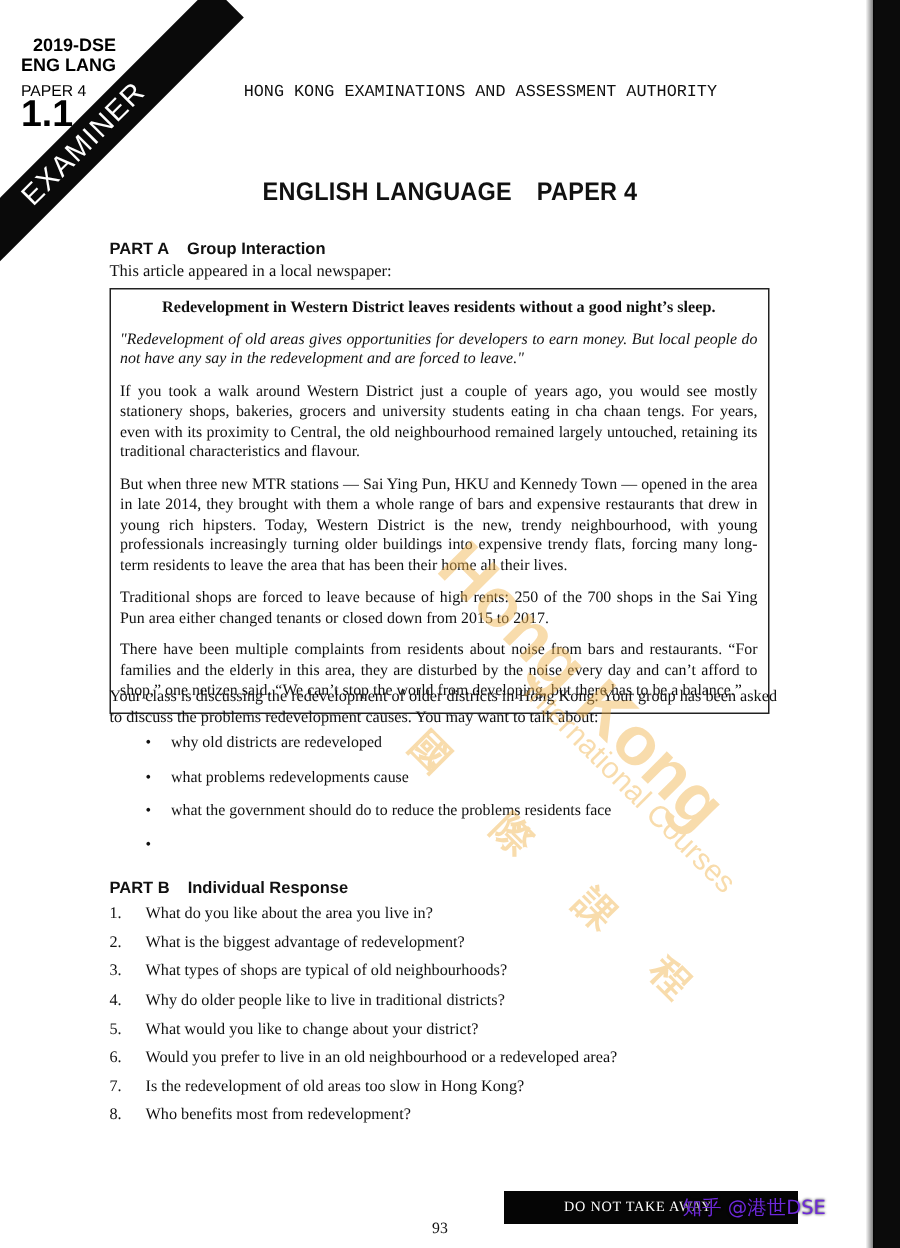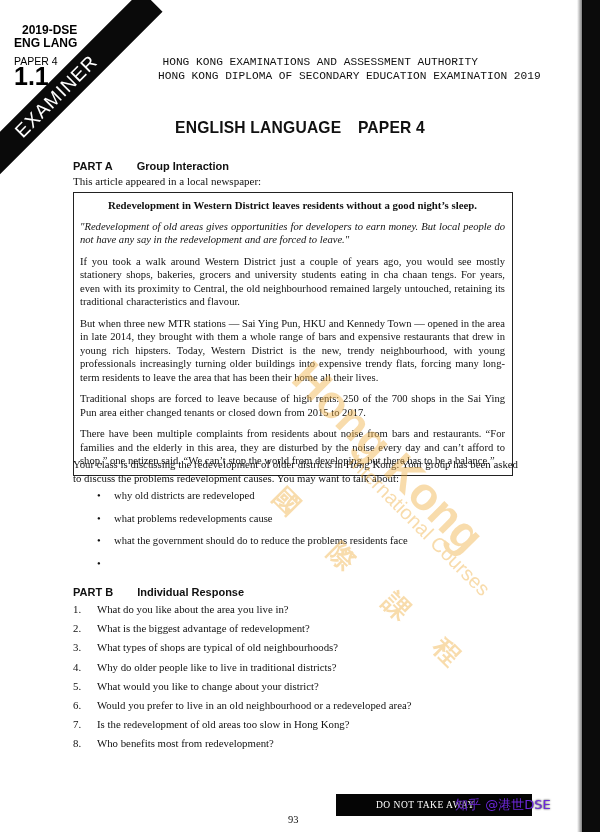--- a/index.html
+++ b/index.html
@@ -40,21 +40,21 @@
   .paper-title {
     position: absolute; left: 0; right: 0; top: 118px; text-align: center;
     font-family: "Liberation Sans", sans-serif; font-size: 17px; font-weight: bold;
     letter-spacing: 0.2px; transform: scaleX(0.92);
   }
   .paper-title .gap { display: inline-block; width: 18px; }
   .part-heading {
     position: absolute; left: 73px; font-family: "Liberation Sans", sans-serif;
     font-size: 11px; font-weight: bold;
   }
-  .part-heading .sub { margin-left: 24px; }
+  .part-heading .sub { margin-left: 12px; }
   .intro {
     position: absolute; left: 73px; top: 175px; font-size: 11px;
   }
   .article-box {
     position: absolute; left: 73px; top: 192px; width: 440px; height: 284px;
     border: 1.5px solid #222; box-sizing: border-box; padding: 6px 7px 0 6px;
     font-size: 10.6px; line-height: 13.5px; text-align: justify;
   }
   .article-headline { text-align: center; font-weight: bold; font-size: 10.8px; margin-bottom: 7px; }
   .article-quote { font-style: italic; margin: 0 0 8px 0; }
@@ -99,21 +99,20 @@
   <div class="code-line3">PAPER 4</div>
   <div class="code-line4">1.1</div>
 </div>
 
 <div class="examiner-band">
   <span>EXAMINER</span>
 </div>
 
 <div class="authority">
   <div>HONG KONG EXAMINATIONS AND ASSESSMENT AUTHORITY</div>
-  <div>HONG KONG DIPLOMA OF SECONDARY EDUCATION EXAMINATION 2019</div>
 </div>
 
 <div class="paper-title">
   <span>ENGLISH LANGUAGE</span><span class="gap"></span><span>PAPER 4</span>
 </div>
 
 <div class="part-heading" style="top:160px">
   <span>PART A</span><span class="sub">Group Interaction</span>
 </div>
 <div class="intro">This article appeared in a local newspaper:</div>

